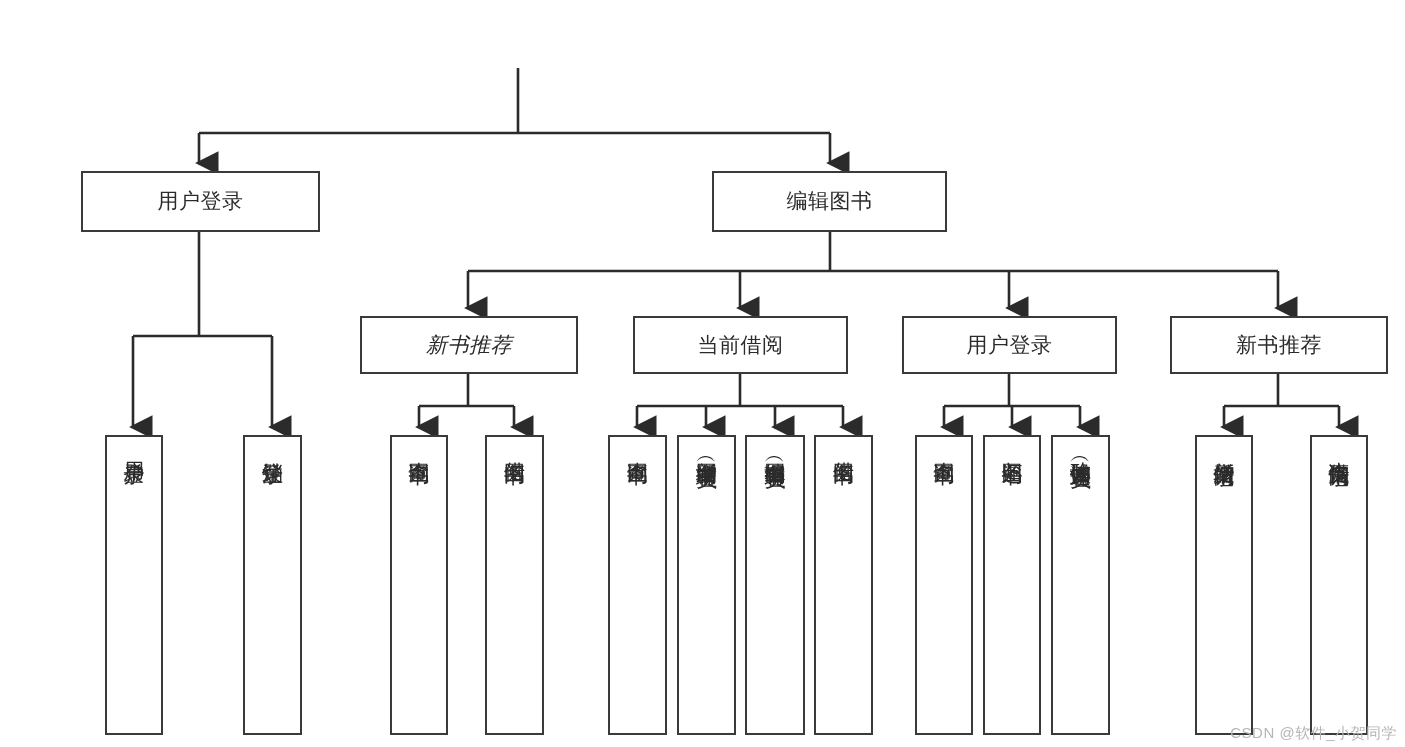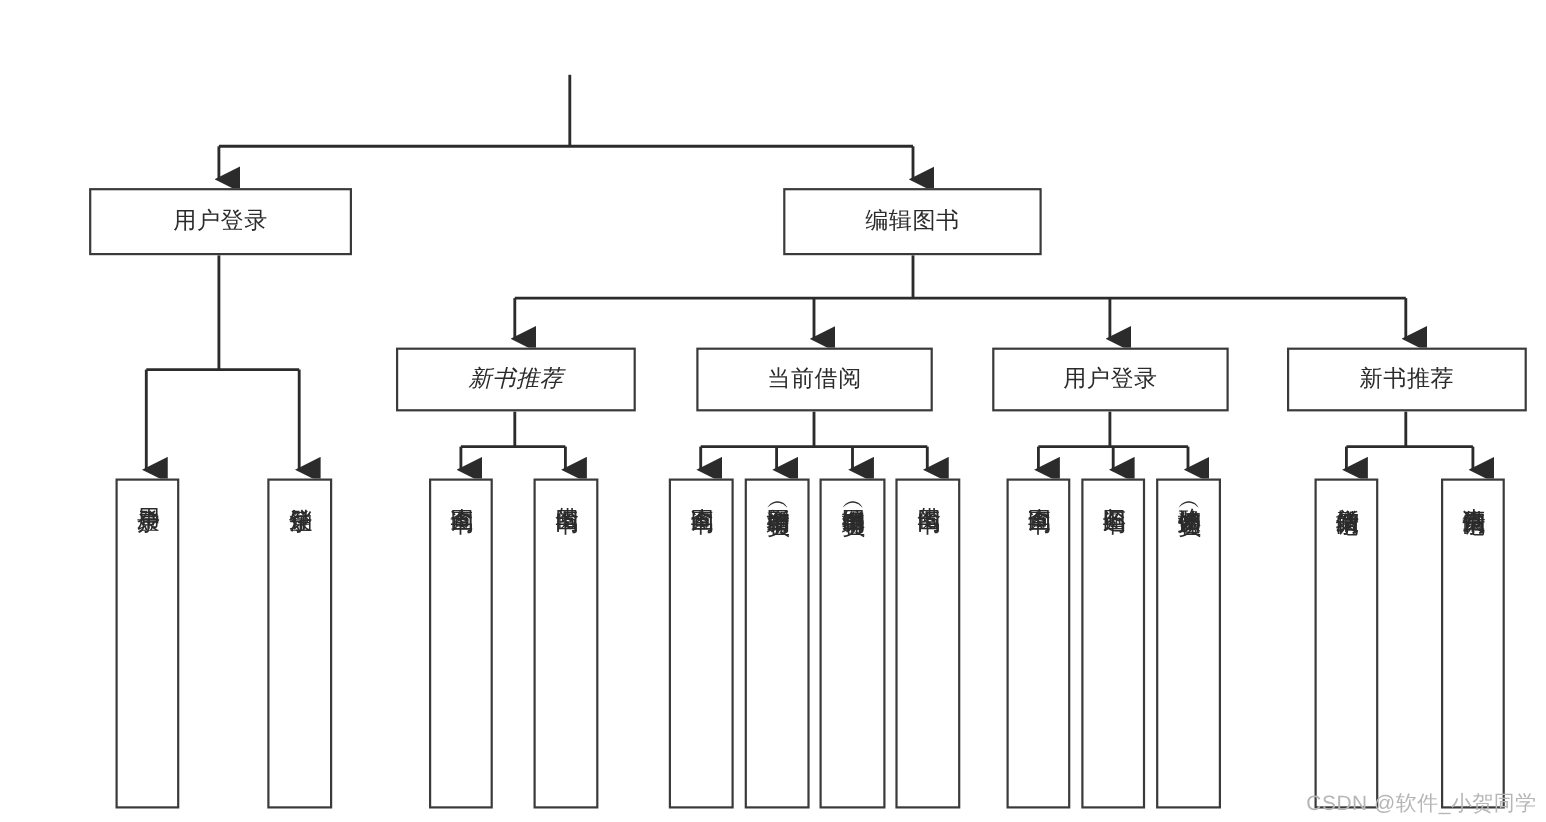--- a/index.html
+++ b/index.html
@@ -56,21 +56,21 @@
     line-height: 1.05;
     letter-spacing: 1px;
   }
   .node.root .lbl {
     font-size: 22px;
   }
   .watermark {
     position: absolute;
     right: 8px;
     bottom: 4px;
-    font-size: 19px;
+    font-size: 15px;
     color: #b6b6b6;
     letter-spacing: 0.5px;
     white-space: nowrap;
   }
 </style>
 </head>
 <body>
 
 <div id="canvas">
 

